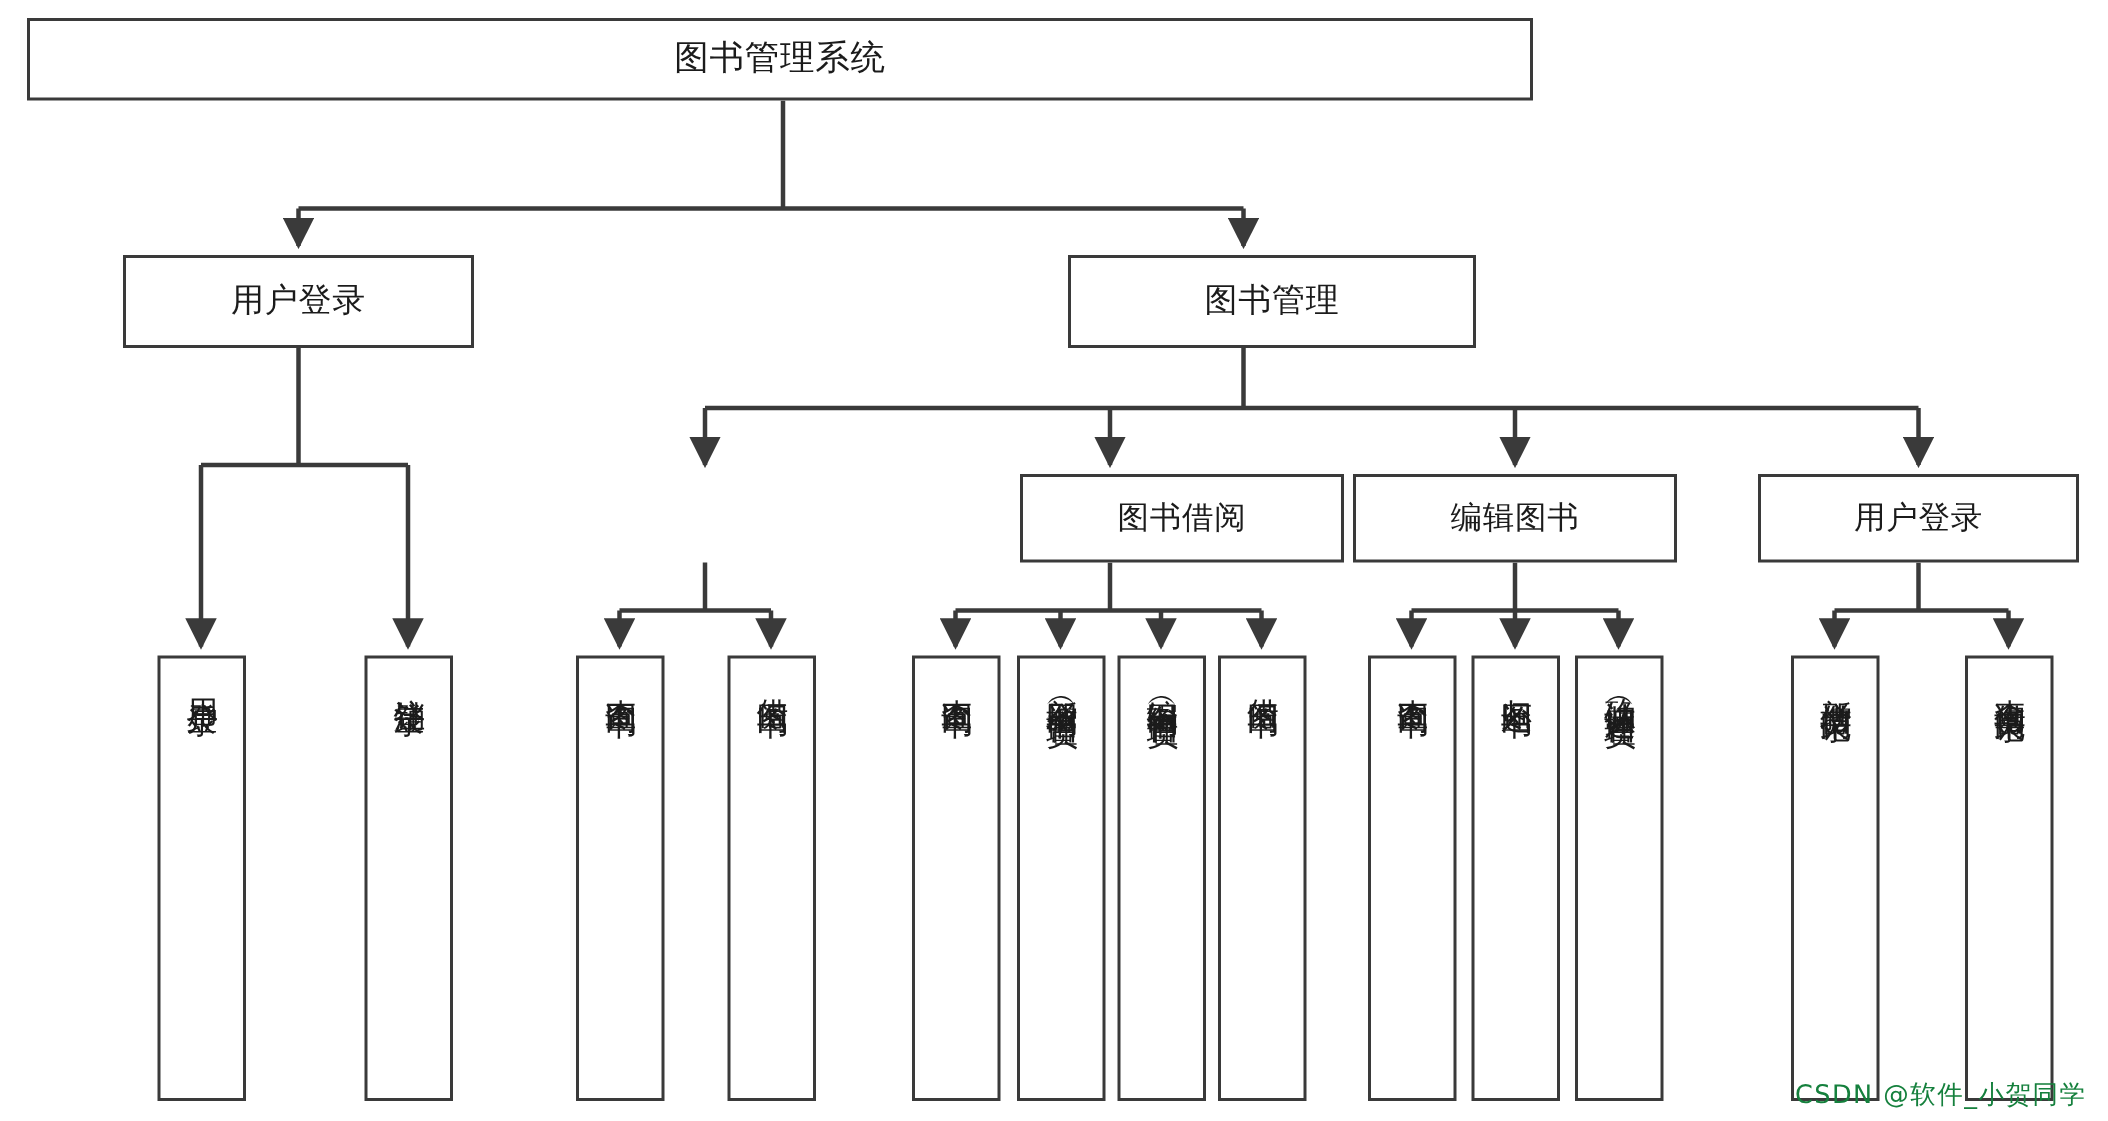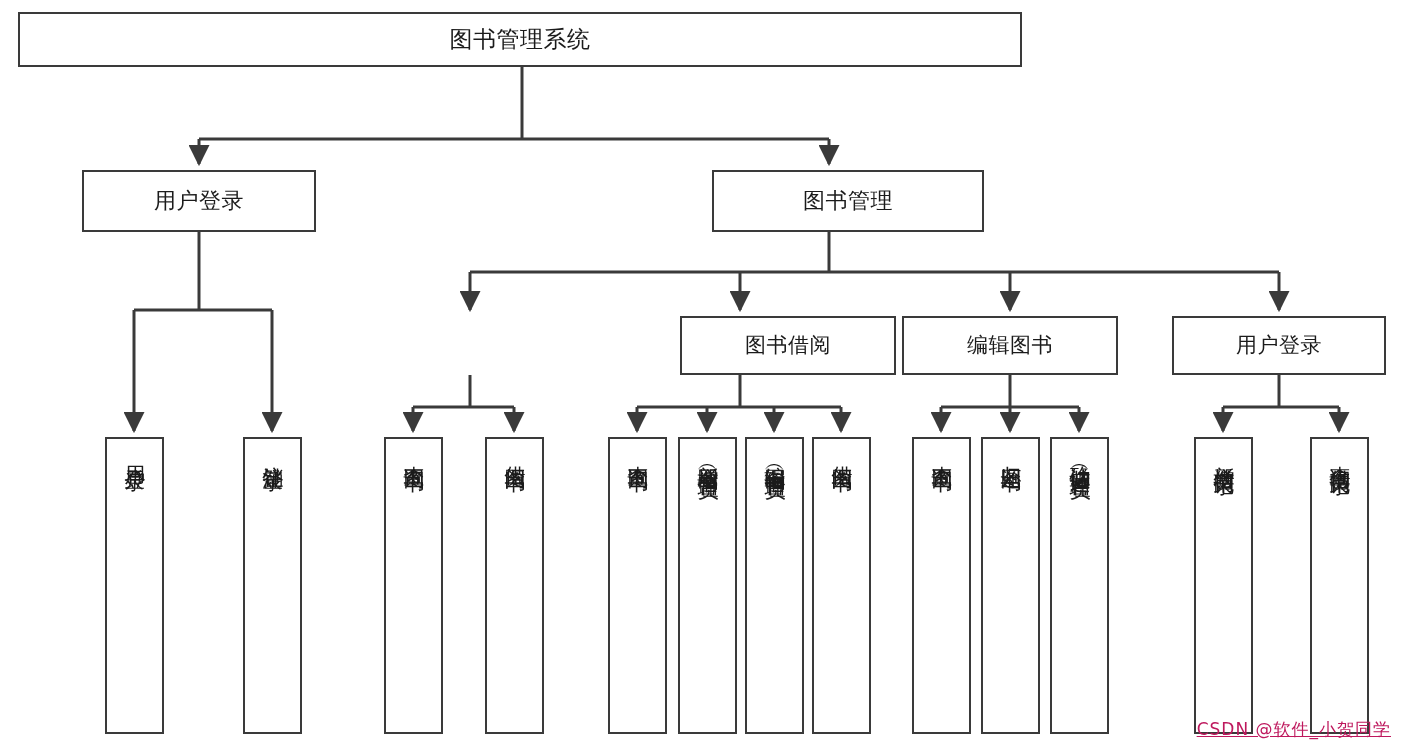--- a/index.html
+++ b/index.html
@@ -61,25 +61,24 @@
     text-orientation: upright;
     letter-spacing: 2px;
     line-height: 1;
     white-space: nowrap;
   }
   #watermark {
     position: absolute;
     right: 14px;
     bottom: 6px;
     font-size: 17px;
-    color: #be185d;
+    color: #15803d;
     letter-spacing: 1px;
     white-space: nowrap;
     user-select: none;
-    text-decoration: underline;
   }
 </style>
 </head>
 <body>
 
 <div id="diagram-root">
 
   <svg id="edge-layer" viewBox="0 0 1405 747" width="1405" height="747">
     <defs>
       <marker id="arrowhead" viewBox="0 0 10 10" refX="9" refY="5" markerWidth="7" markerHeight="7" orient="auto-start-reverse">

